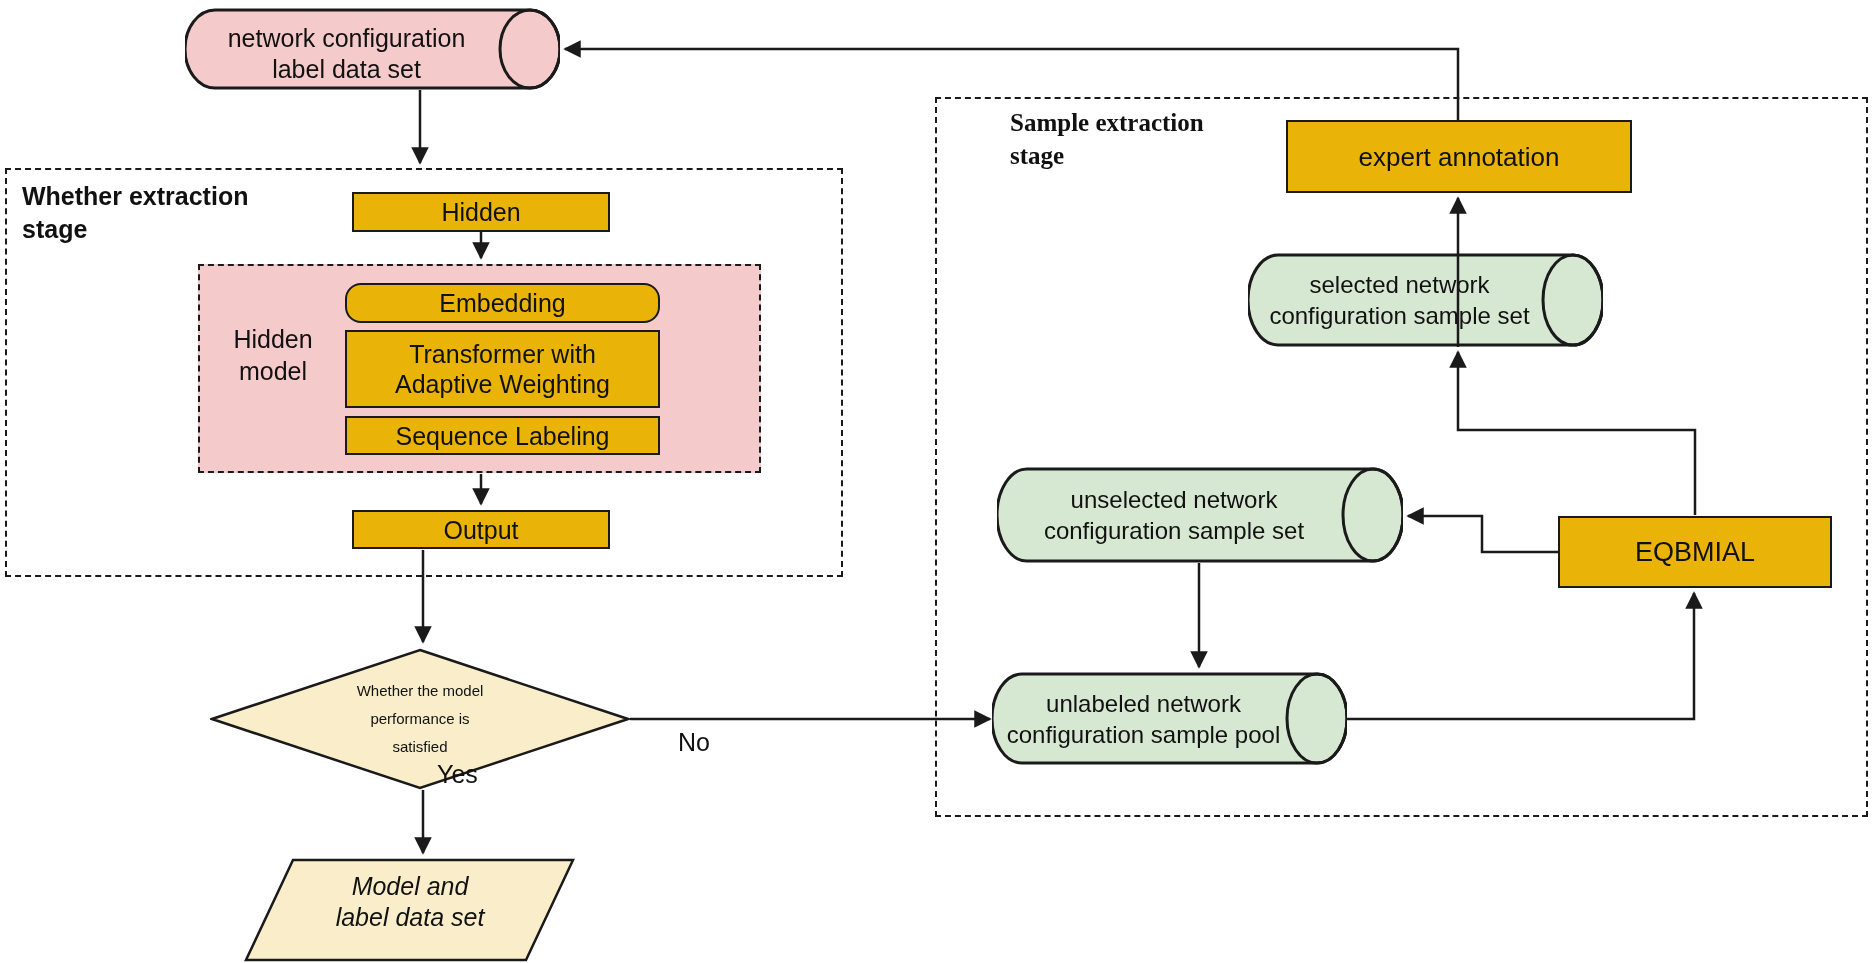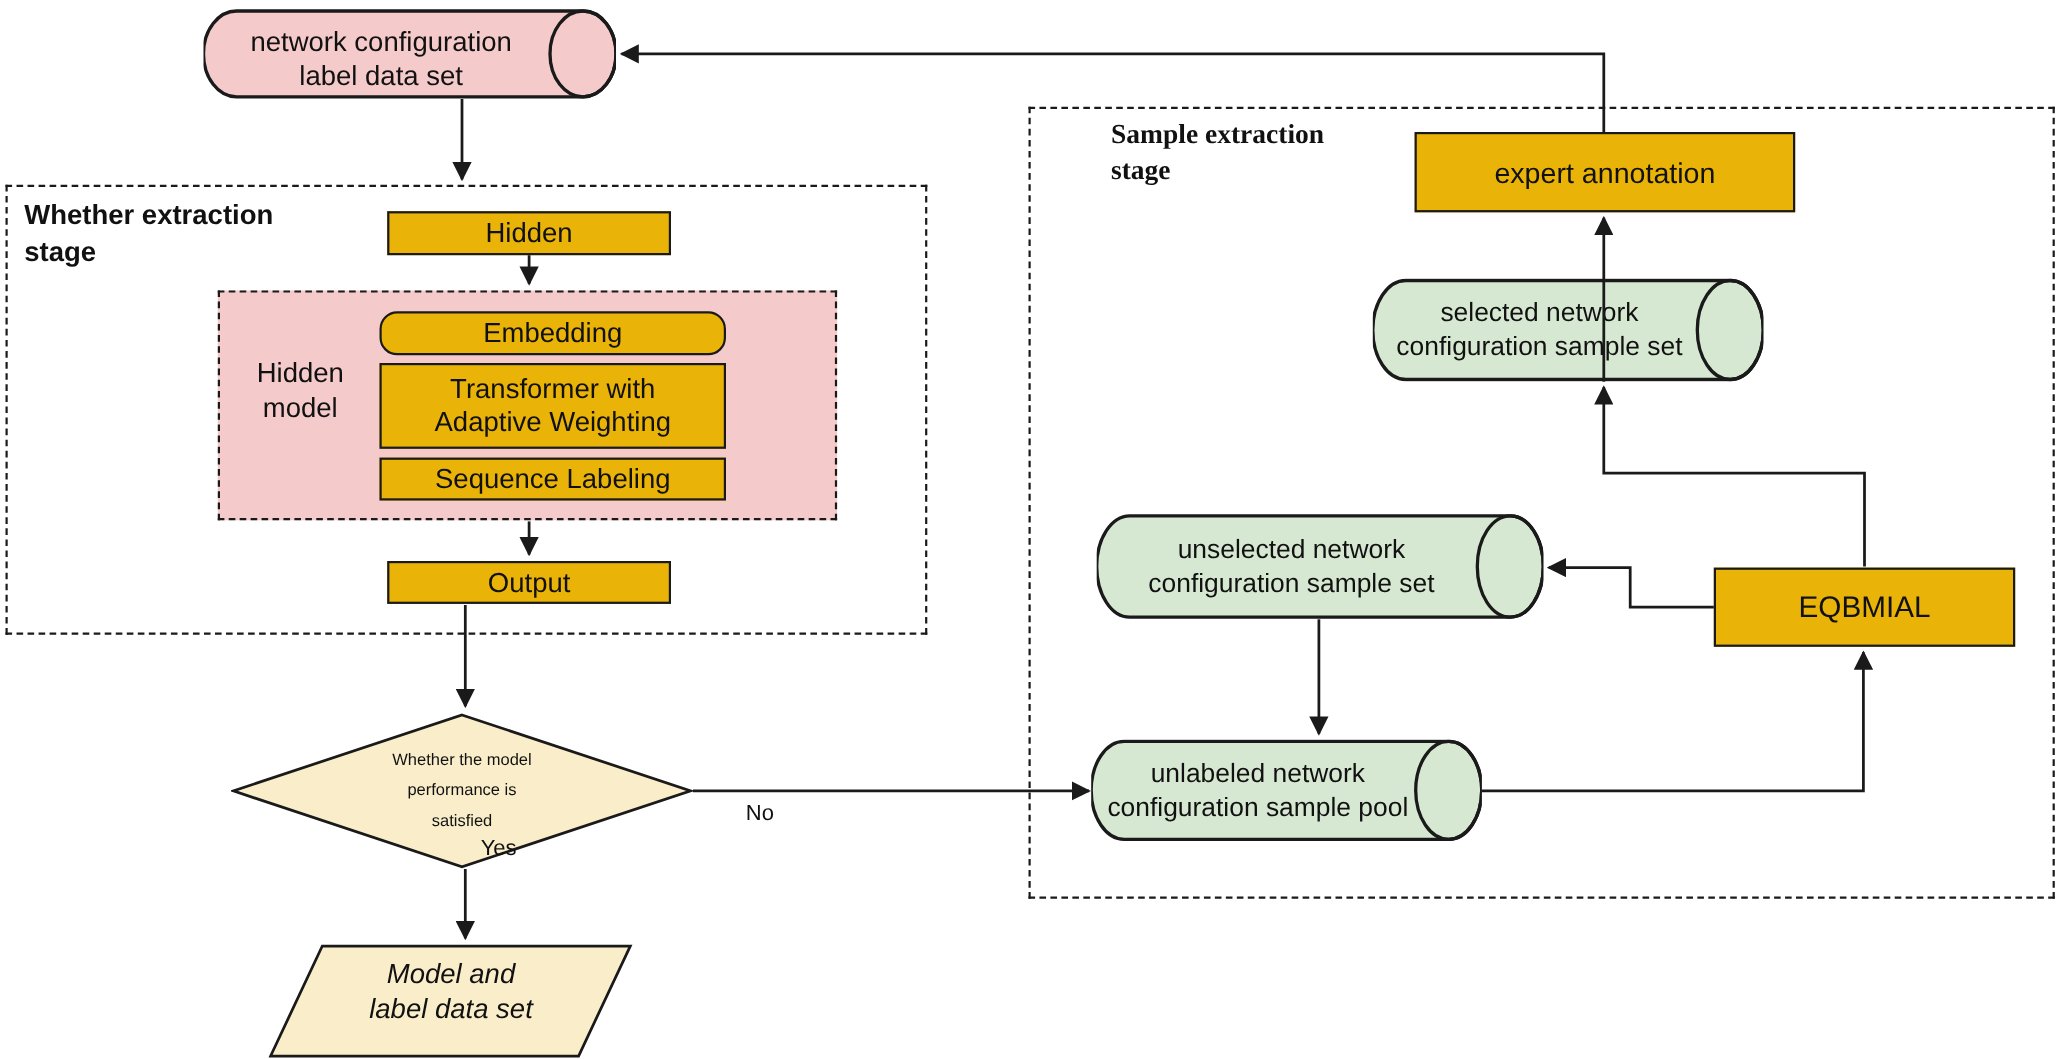--- a/index.html
+++ b/index.html
@@ -23,21 +23,21 @@
   .cyl{position:absolute;}
   .cyl svg{position:absolute;left:0;top:0;}
   .cyl .cyl-text{
     position:absolute;inset:0;padding-right:52px;box-sizing:border-box;
     display:flex;align-items:center;justify-content:center;font-size:25px;line-height:31px;
   }
   .shape{position:absolute;}
   .shape .shape-text{
     position:absolute;inset:0;display:flex;align-items:center;justify-content:center;
   }
-  .edge-label{position:absolute;font-size:20px;}
+  .edge-label{position:absolute;font-size:25px;}
   #connectors{position:absolute;left:0;top:0;z-index:10;pointer-events:none;}
   .layer{position:absolute;left:0;top:0;}
 </style>
 </head>
 <body>
 
 <div class="canvas">
 
   <div class="stage" style="left:5px;top:168px;width:838px;height:409px;"></div>
   <div class="stage-label" style="left:22px;top:180px;">Whether extraction

